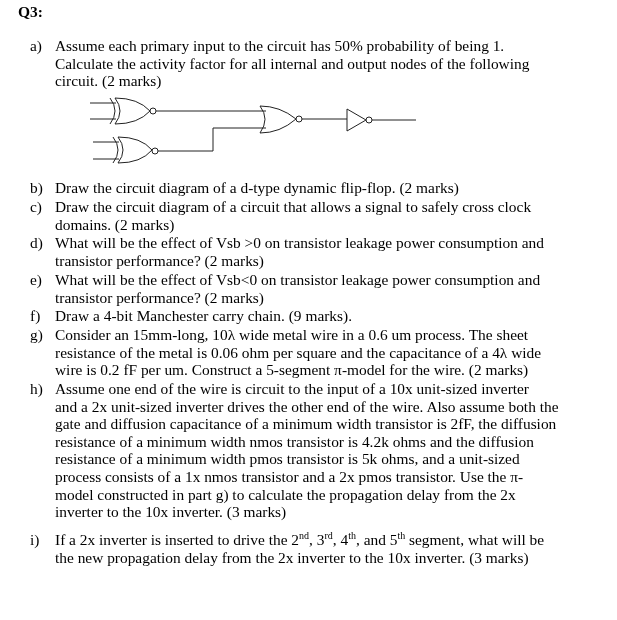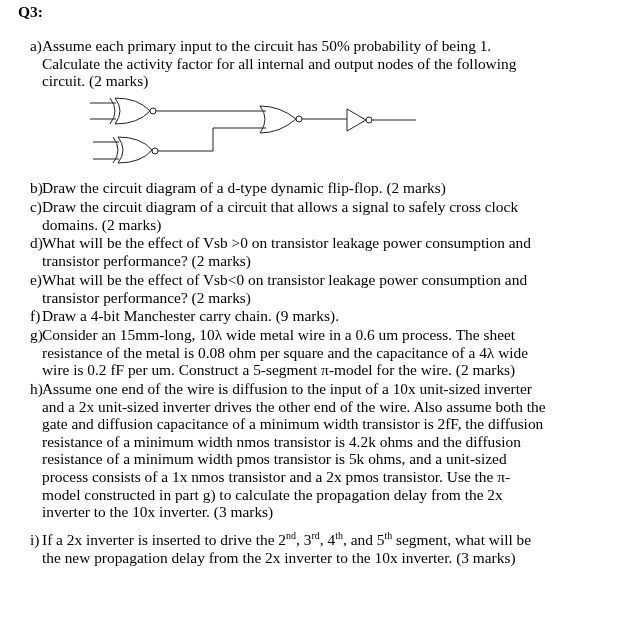--- a/index.html
+++ b/index.html
@@ -4,21 +4,21 @@
 <style>
   html, body { margin: 0; padding: 0; background: #ffffff; }
   body {
     width: 617px; height: 620px; overflow: hidden; position: relative;
     font-family: "Liberation Serif", "DejaVu Serif", serif;
     color: #000; font-size: 15.4px; line-height: 17.6px;
   }
   .title { position: absolute; left: 6px; top: 3px; font-weight: bold; font-size: 15.5px; margin-left: 12px; }
   .item { position: absolute; left: 30px; width: 580px; }
   .marker { position: absolute; left: 0; top: 0; width: 25px; }
-  .line { display: block; margin-left: 12px; white-space: nowrap; }
+  .line { display: block; margin-left: 25px; white-space: nowrap; }
   sup { font-size: 10px; line-height: 0; vertical-align: 6px; }
   .circuit { position: absolute; left: 80px; top: 90px; width: 340px; height: 90px; }
 </style>
 </head>
 <body>
 
 <div class="title">Q3:</div>
 
 <div class="item" style="top:37px;">
   <span class="marker">a)</span>
@@ -89,27 +89,27 @@
 </div>
 
 <div class="item" style="top:307px;">
   <span class="marker">f)</span>
   <span class="line">Draw a 4-bit Manchester carry chain. (9 marks).</span>
 </div>
 
 <div class="item" style="top:326px;">
   <span class="marker">g)</span>
   <span class="line">Consider an 15mm-long, 10λ wide metal wire in a 0.6 um process. The sheet</span>
-  <span class="line">resistance of the metal is 0.08 ohm per square and the capacitance of a 4λ wide</span>
+  <span class="line">resistance of the metal is 0.06 ohm per square and the capacitance of a 4λ wide</span>
   <span class="line">wire is 0.2 fF per um. Construct a 5-segment π-model for the wire. (2 marks)</span>
 </div>
 
 <div class="item" style="top:380px;">
   <span class="marker">h)</span>
-  <span class="line">Assume one end of the wire is diffusion to the input of a 10x unit-sized inverter</span>
+  <span class="line">Assume one end of the wire is circuit to the input of a 10x unit-sized inverter</span>
   <span class="line">and a 2x unit-sized inverter drives the other end of the wire. Also assume both the</span>
   <span class="line">gate and diffusion capacitance of a minimum width transistor is 2fF, the diffusion</span>
   <span class="line">resistance of a minimum width nmos transistor is 4.2k ohms and the diffusion</span>
   <span class="line">resistance of a minimum width pmos transistor is 5k ohms, and a unit-sized</span>
   <span class="line">process consists of a 1x nmos transistor and a 2x pmos transistor.  Use the π-</span>
   <span class="line">model constructed in part g) to calculate the propagation delay from the 2x</span>
   <span class="line">inverter to the 10x inverter. (3 marks)</span>
 </div>
 
 <div class="item" style="top:531px;">

